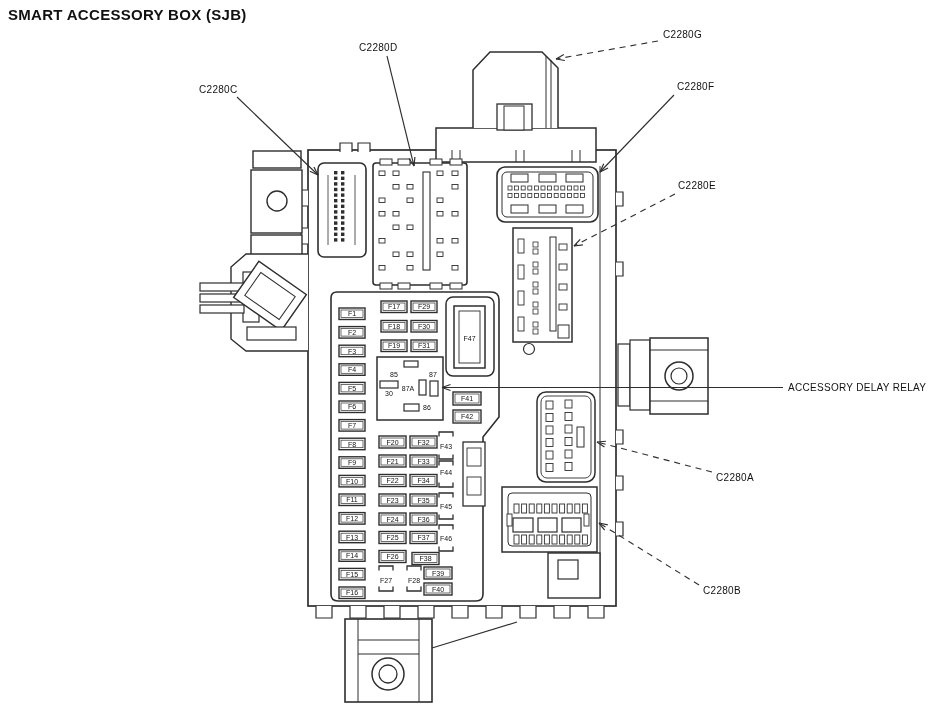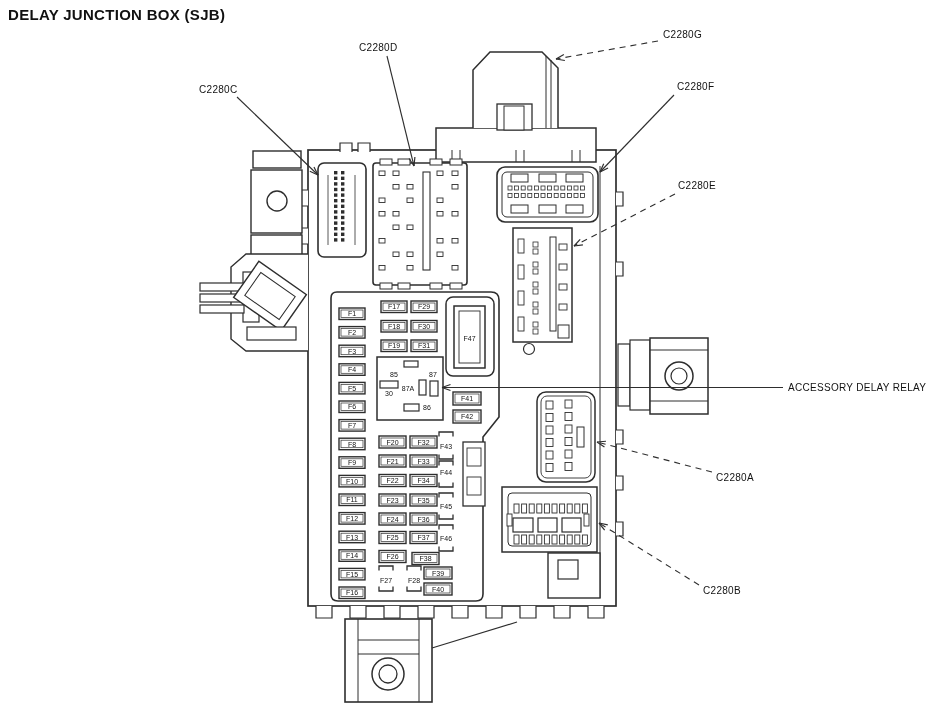--- a/index.html
+++ b/index.html
@@ -7,21 +7,21 @@
         font-family:"Liberation Sans", sans-serif;}
   .page h1{position:absolute;left:8px;top:6px;margin:0;font-size:15px;font-weight:700;
            letter-spacing:.3px;color:#111;}
   svg{position:absolute;left:0;top:0;}
   text{font-family:"Liberation Sans", sans-serif;}
 </style>
 </head>
 <body>
 
 <div class="page">
-  <h1>DELAY JUNCTION BOX (SJB)</h1>
+  <h1>SMART ACCESSORY BOX (SJB)</h1>
   <svg id="diagram" width="929" height="717" viewBox="0 0 929 717">
       <rect x="308" y="150" width="308" height="456" fill="#ffffff" stroke="#2e2e2e" stroke-width="1.7"></rect>
       <path d="M340,152 v-9 h12 v9" fill="#fff" stroke="#2e2e2e" stroke-width="1.2"></path>
       <path d="M358,152 v-9 h12 v9" fill="#fff" stroke="#2e2e2e" stroke-width="1.2"></path>
       <path d="M616,192 h7 v14 h-7" fill="#fff" stroke="#2e2e2e" stroke-width="1.2"></path>
       <path d="M616,262 h7 v14 h-7" fill="#fff" stroke="#2e2e2e" stroke-width="1.2"></path>
       <path d="M616,430 h7 v14 h-7" fill="#fff" stroke="#2e2e2e" stroke-width="1.2"></path>
       <path d="M616,476 h7 v14 h-7" fill="#fff" stroke="#2e2e2e" stroke-width="1.2"></path>
       <path d="M616,522 h7 v14 h-7" fill="#fff" stroke="#2e2e2e" stroke-width="1.2"></path>
       <path d="M308,190 h-7 v16 h7" fill="#fff" stroke="#2e2e2e" stroke-width="1.2"></path>

